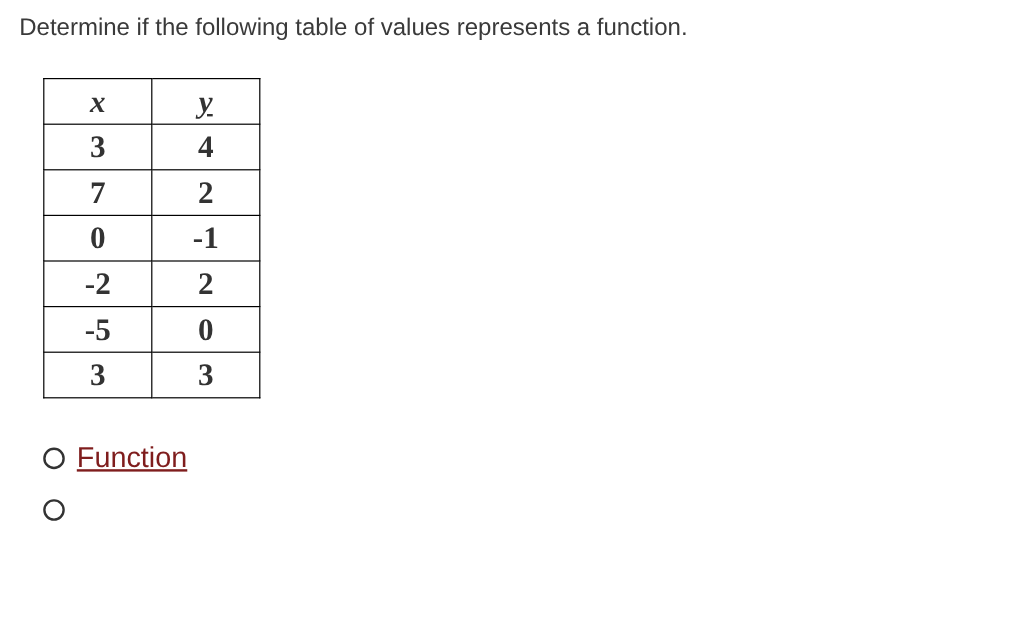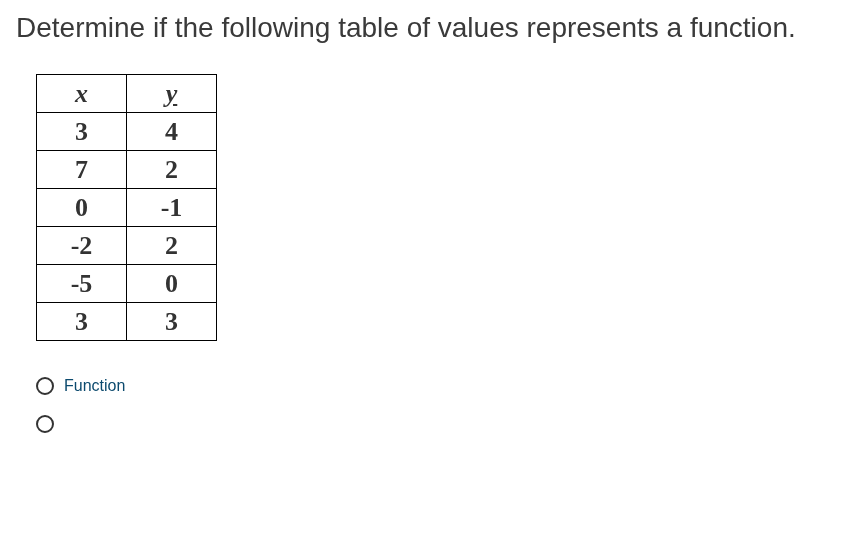--- a/index.html
+++ b/index.html
@@ -9,21 +9,21 @@
     }
     body {
       font-family: Arial, Helvetica, sans-serif;
       background: #ffffff;
       width: 845px;
       height: 537px;
       padding: 12px 16px;
       color: #333;
     }
     .prompt {
-      font-size: 28px;
+      font-size: 20px;
       color: #3a3a3a;
       margin-bottom: 30px;
       font-weight: 400;
     }
     .table-wrap {
       margin-left: 20px;
       margin-bottom: 36px;
     }
     table {
       border-collapse: collapse;
@@ -56,22 +56,23 @@
     }
     .radio {
       width: 18px;
       height: 18px;
       border: 2px solid #333;
       border-radius: 50%;
       margin-right: 10px;
       flex-shrink: 0;
     }
     .option-label {
-      font-size: 16px;
-      color: #0c4a6e;
+      font-size: 24px;
+      color: #7f1d1d;
+      text-decoration: underline;
     }
   </style>
 </head>
 <body>
 
 <div class="prompt">Determine if the following table of values represents a function.</div>
 
 <div class="table-wrap">
   <table>
     <thead>

